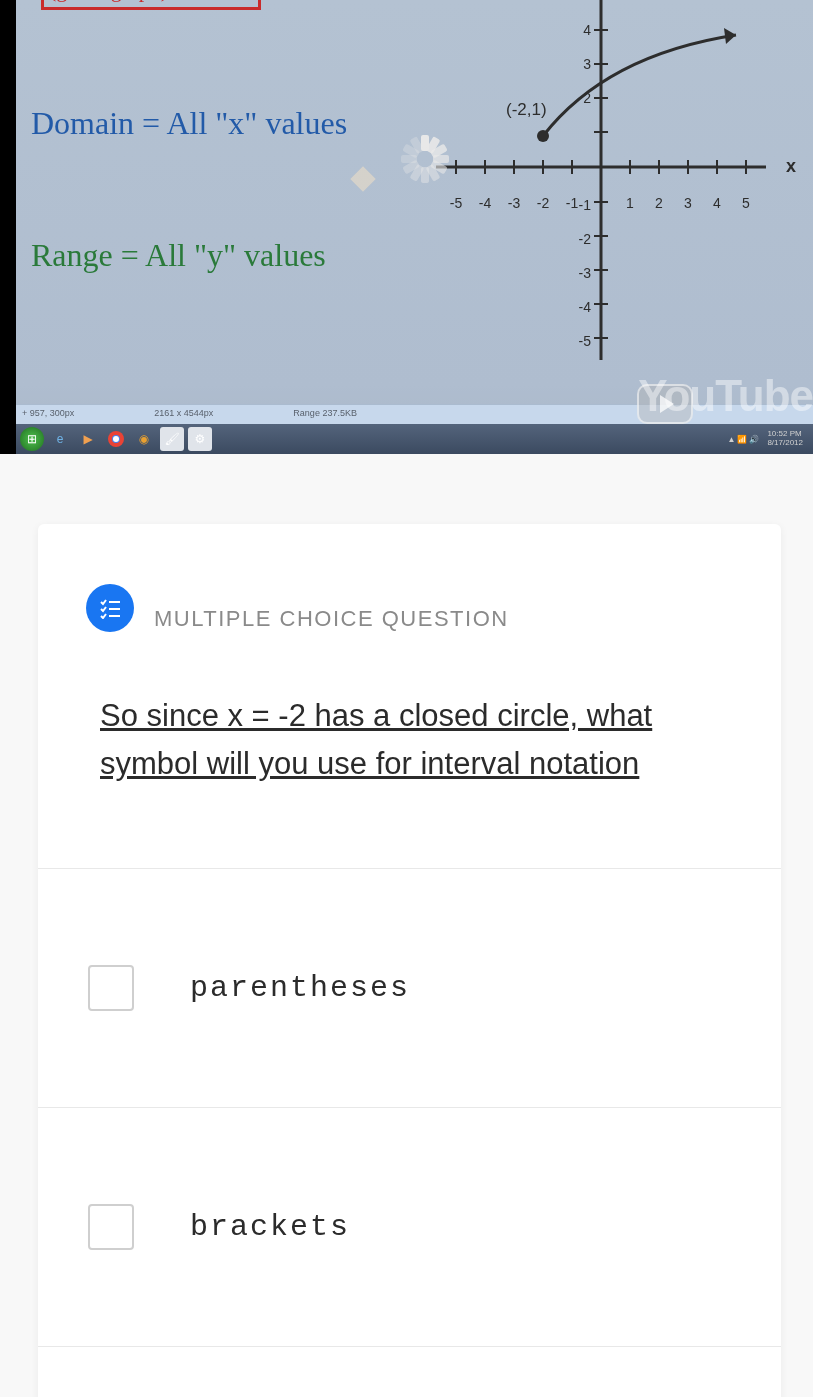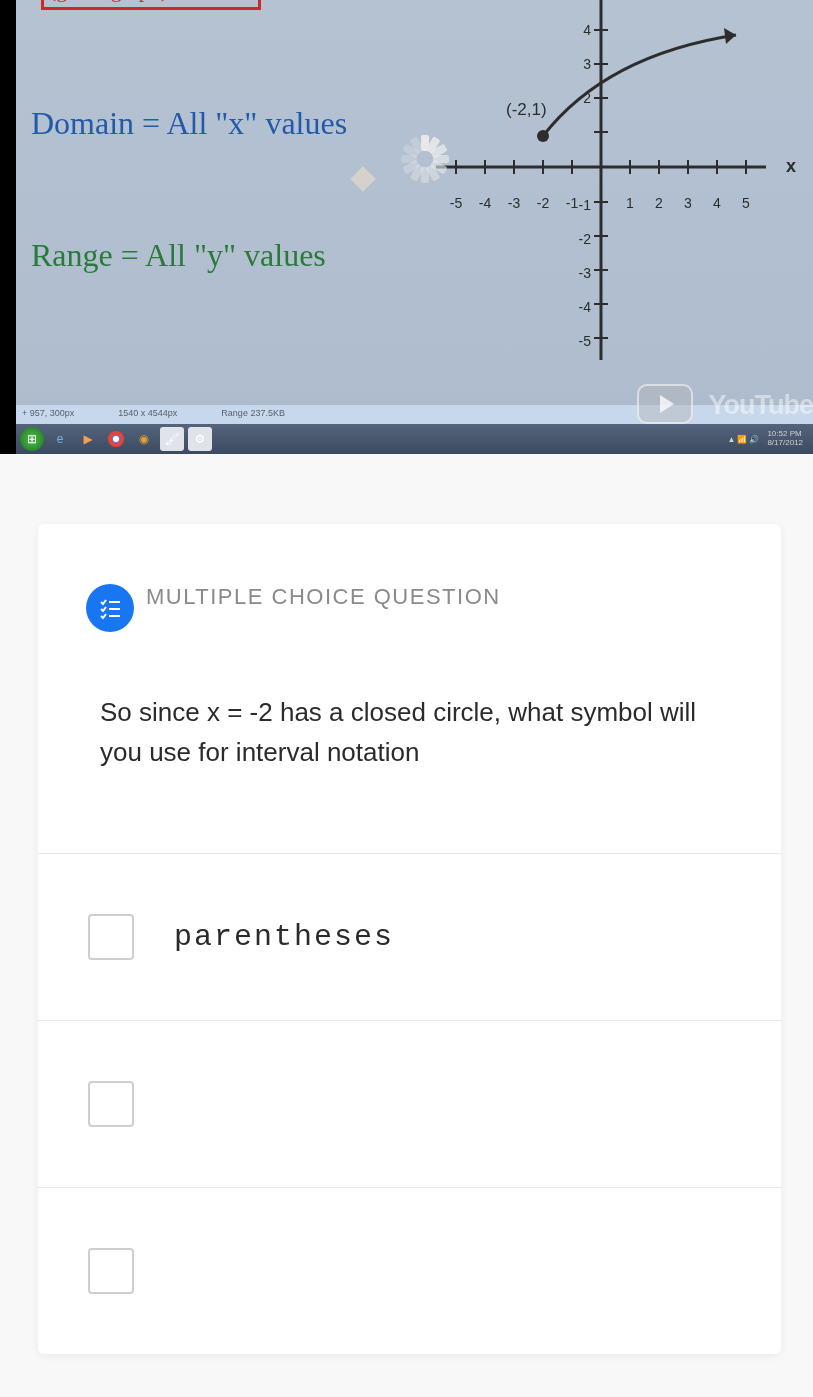--- a/index.html
+++ b/index.html
@@ -121,39 +121,39 @@
     content: "";
     border-left: 14px solid rgba(255,255,255,0.75);
     border-top: 9px solid transparent;
     border-bottom: 9px solid transparent;
     margin-left: 3px;
   }
   .yt-text {
     position: absolute;
     right: 0px;
     bottom: 33px;
-    font-size: 27px;
+    font-size: 44px;
     font-weight: 700;
     color: rgba(255,255,255,0.45);
     letter-spacing: -1px;
     z-index: 3;
   }
   .status-bar {
     position: absolute;
     bottom: 30px;
     left: 0;
     right: 0;
     height: 20px;
     background: #c7d8ec;
     border-top: 1px solid #aabbcf;
     font-size: 9px;
     color: #59616c;
     padding: 3px 6px;
     display: flex;
-    gap: 44px;
+    gap: 80px;
     z-index: 2;
   }
   .taskbar {
     position: absolute;
     bottom: 0;
     left: 0;
     right: 0;
     height: 30px;
     background: linear-gradient(180deg, #54647c 0%, #3b4a60 100%);
     display: flex;
@@ -183,53 +183,54 @@
 
   
   .card {
     margin: 70px 32px 0 38px;
     background: #fff;
     border-radius: 6px;
     box-shadow: 0 2px 8px rgba(0,0,0,0.06);
   }
   .card-header {
     display: flex;
-    align-items: flex-start;
-    gap: 12px;
+    align-items: flex-end;
+    gap: 20px;
     padding: 60px 48px 20px 48px;
   }
   .mc-icon {
     width: 48px;
     height: 48px;
     border-radius: 50%;
     background: #1976f2;
     display: flex;
     align-items: center;
     justify-content: center;
     color: #fff;
     flex-shrink: 0;
   }
   .mc-label {
     font-size: 22px;
     letter-spacing: 1.5px;
     color: #8a8a8a;
   }
   .question-text {
     padding: 40px 48px 80px 62px;
-    font-size: 26px;
+    font-size: 31px;
     line-height: 1.55;
     color: #2b2b2b;
     font-family: Arial, sans-serif;
+    text-decoration: underline;
   }
   .option {
     border-top: 1px solid #e8e8e8;
-    padding: 60px 50px;
-    display: flex;
-    align-items: center;
-    gap: 40px;
+    padding: 96px 50px;
+    display: flex;
+    align-items: center;
+    gap: 56px;
     cursor: pointer;
   }
   .checkbox {
     width: 46px;
     height: 46px;
     border: 2px solid #cfcfcf;
     border-radius: 4px;
     background: #fff;
     flex-shrink: 0;
   }
@@ -328,21 +329,21 @@
       <div style="transform:rotate(270deg);opacity:.3"></div>
       <div style="transform:rotate(300deg);opacity:.3"></div>
       <div style="transform:rotate(330deg);opacity:.3"></div>
     </div>
 
     <div class="yt-play"></div>
     <div class="yt-text">YouTube</div>
 
     <div class="status-bar">
       <span>+ 957, 300px</span>
-      <span>1540 x 4544px</span>
+      <span>2161 x 4544px</span>
       <span>Range 237.5KB</span>
     </div>
 
     <div class="taskbar">
       <div class="taskbar-icon" style="background:radial-gradient(circle,#4fbf4f,#1e6e1e);border-radius:50%">⊞</div>
       <div class="taskbar-icon" style="color:#6fb3e6">e</div>
       <div class="taskbar-icon" style="color:#f0a050">▶</div>
       <div class="taskbar-icon">
         <svg width="18" height="18" viewBox="0 0 18 18">
             <circle cx="9" cy="9" r="8" fill="#ea4335"></circle>
@@ -383,17 +384,18 @@
     <div class="mc-label">MULTIPLE CHOICE QUESTION</div>
   </div>
   <div class="question-text">So since x = -2 has a closed circle, what symbol will you use for interval notation</div>
 
   <div class="option">
     <div class="checkbox"></div>
     <div class="option-label">parentheses</div>
   </div>
   <div class="option">
     <div class="checkbox"></div>
+    <div class="option-label">brackets</div>
   </div>
   <div class="option">
     <div class="checkbox"></div>
   </div>
 </div>
 
 </body></html>

